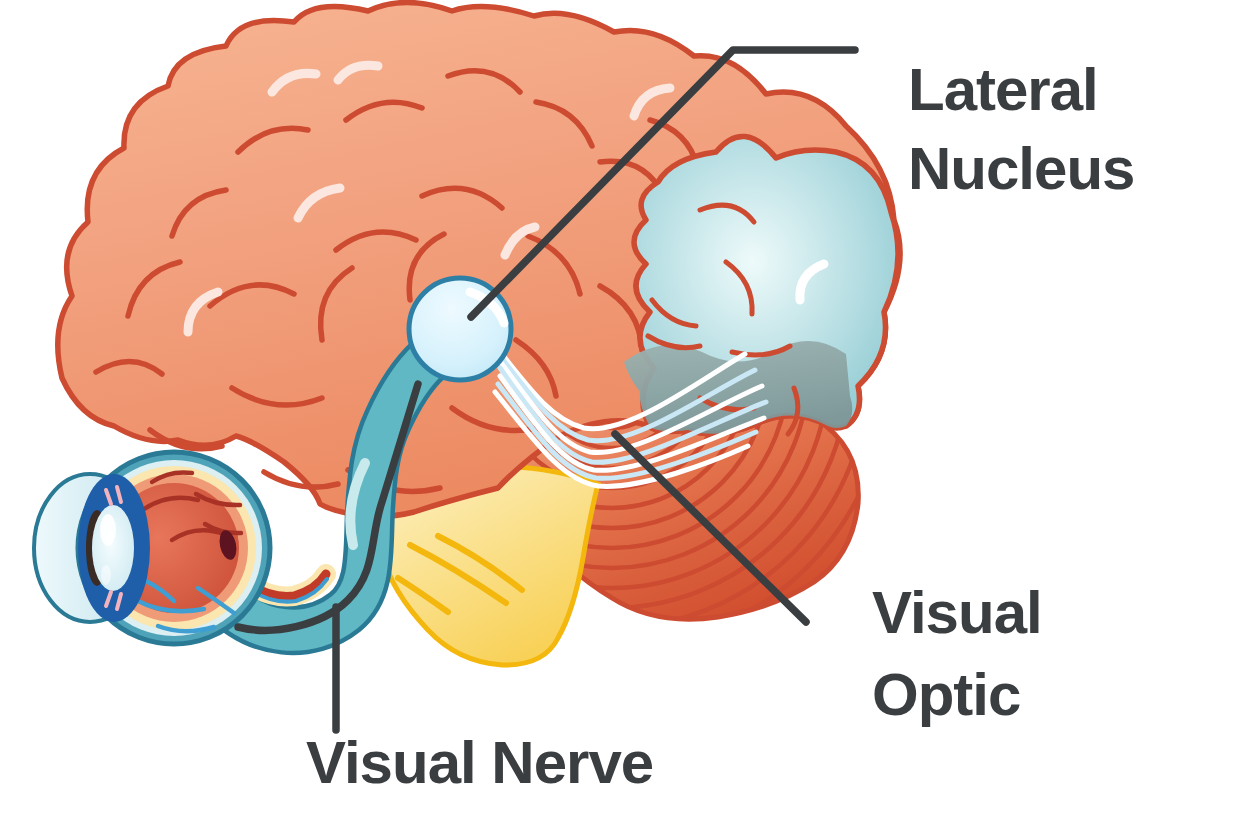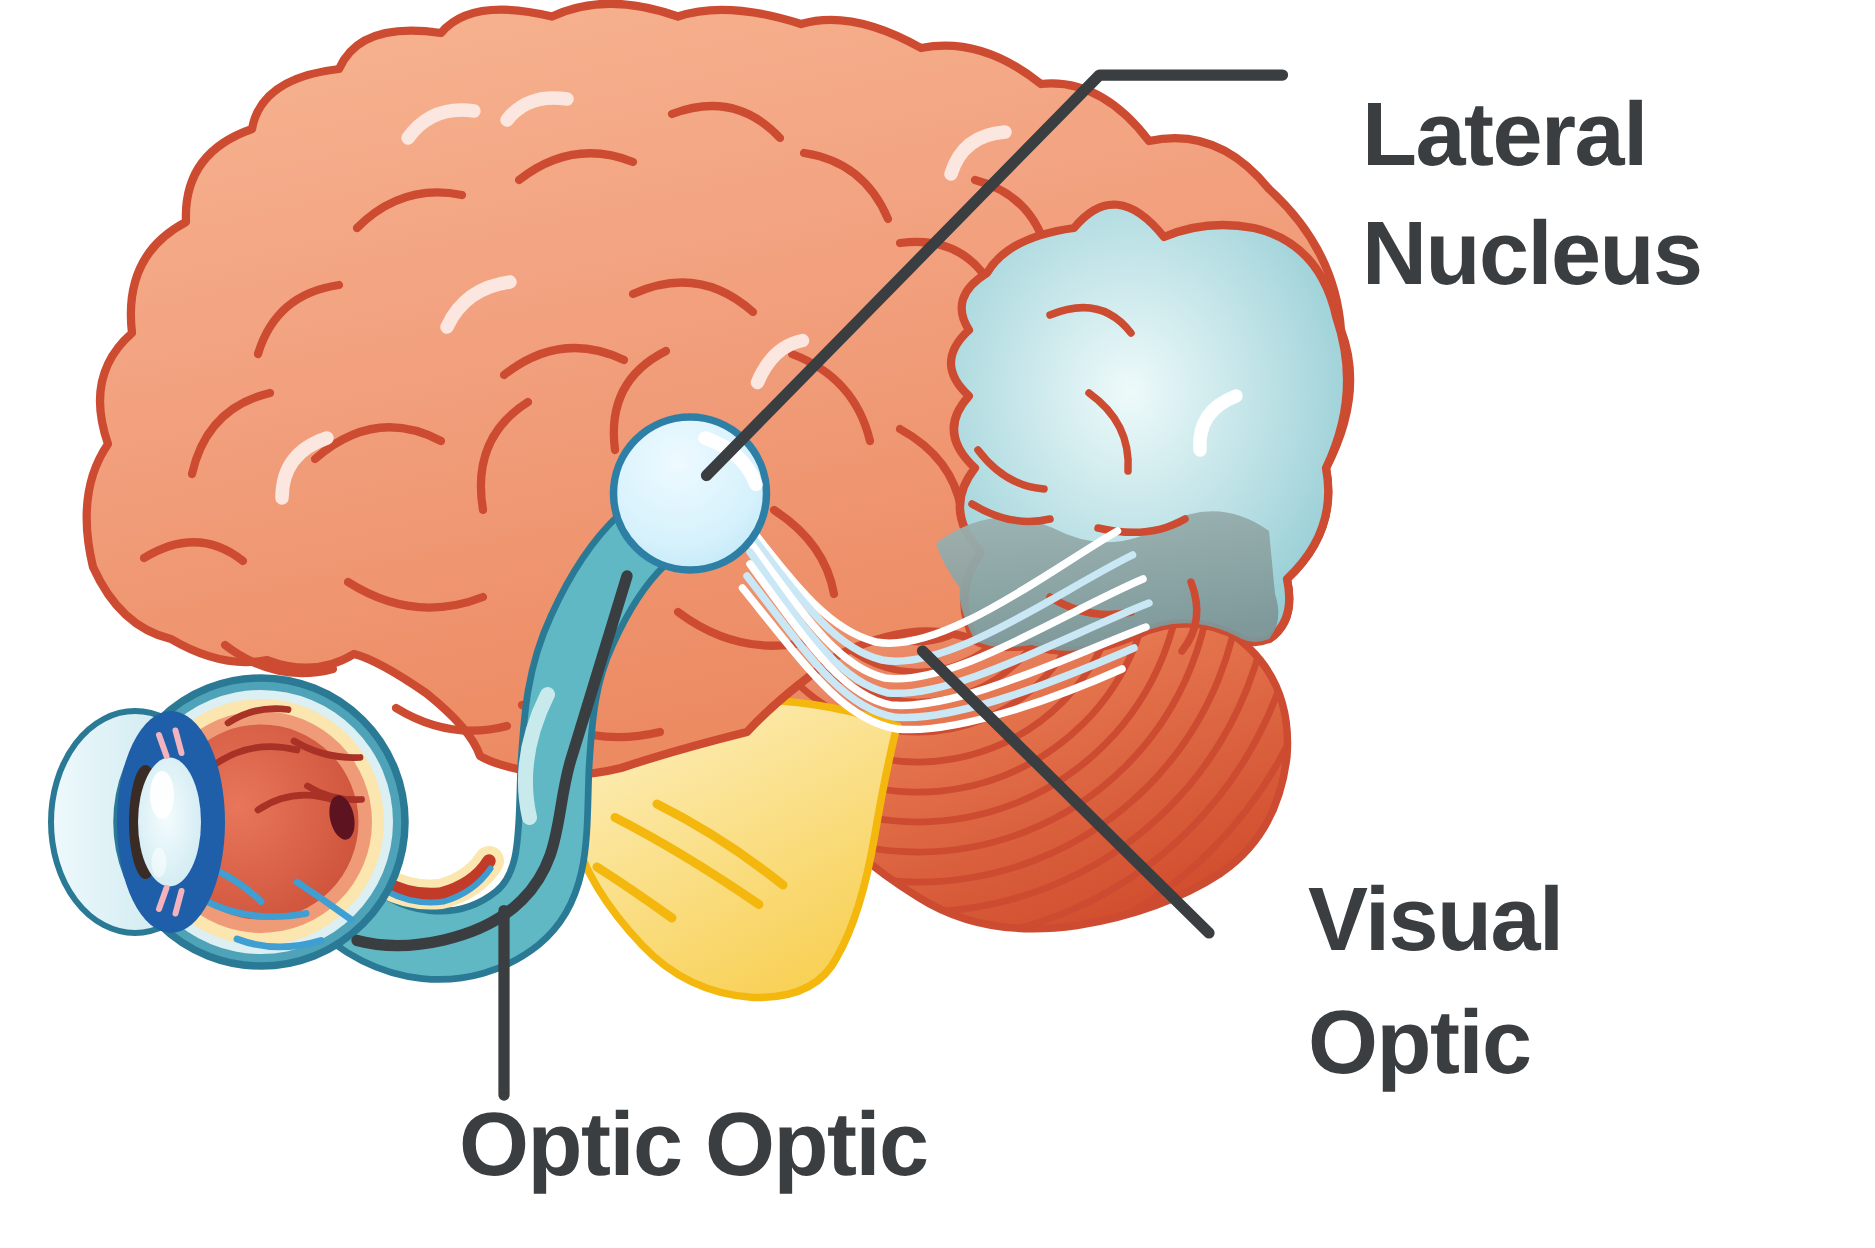--- a/index.html
+++ b/index.html
@@ -224,16 +224,16 @@
     <span>Lateral</span>
     <span>Nucleus</span>
   </div>
 
   <div class="lbl lbl-vc">
     <span>Visual</span>
     <span>Optic</span>
   </div>
 
   <div class="lbl lbl-on">
-    <span>Optic Optic</span>
+    <span>Visual Nerve</span>
   </div>
 
 </div>
 
 </body></html>

